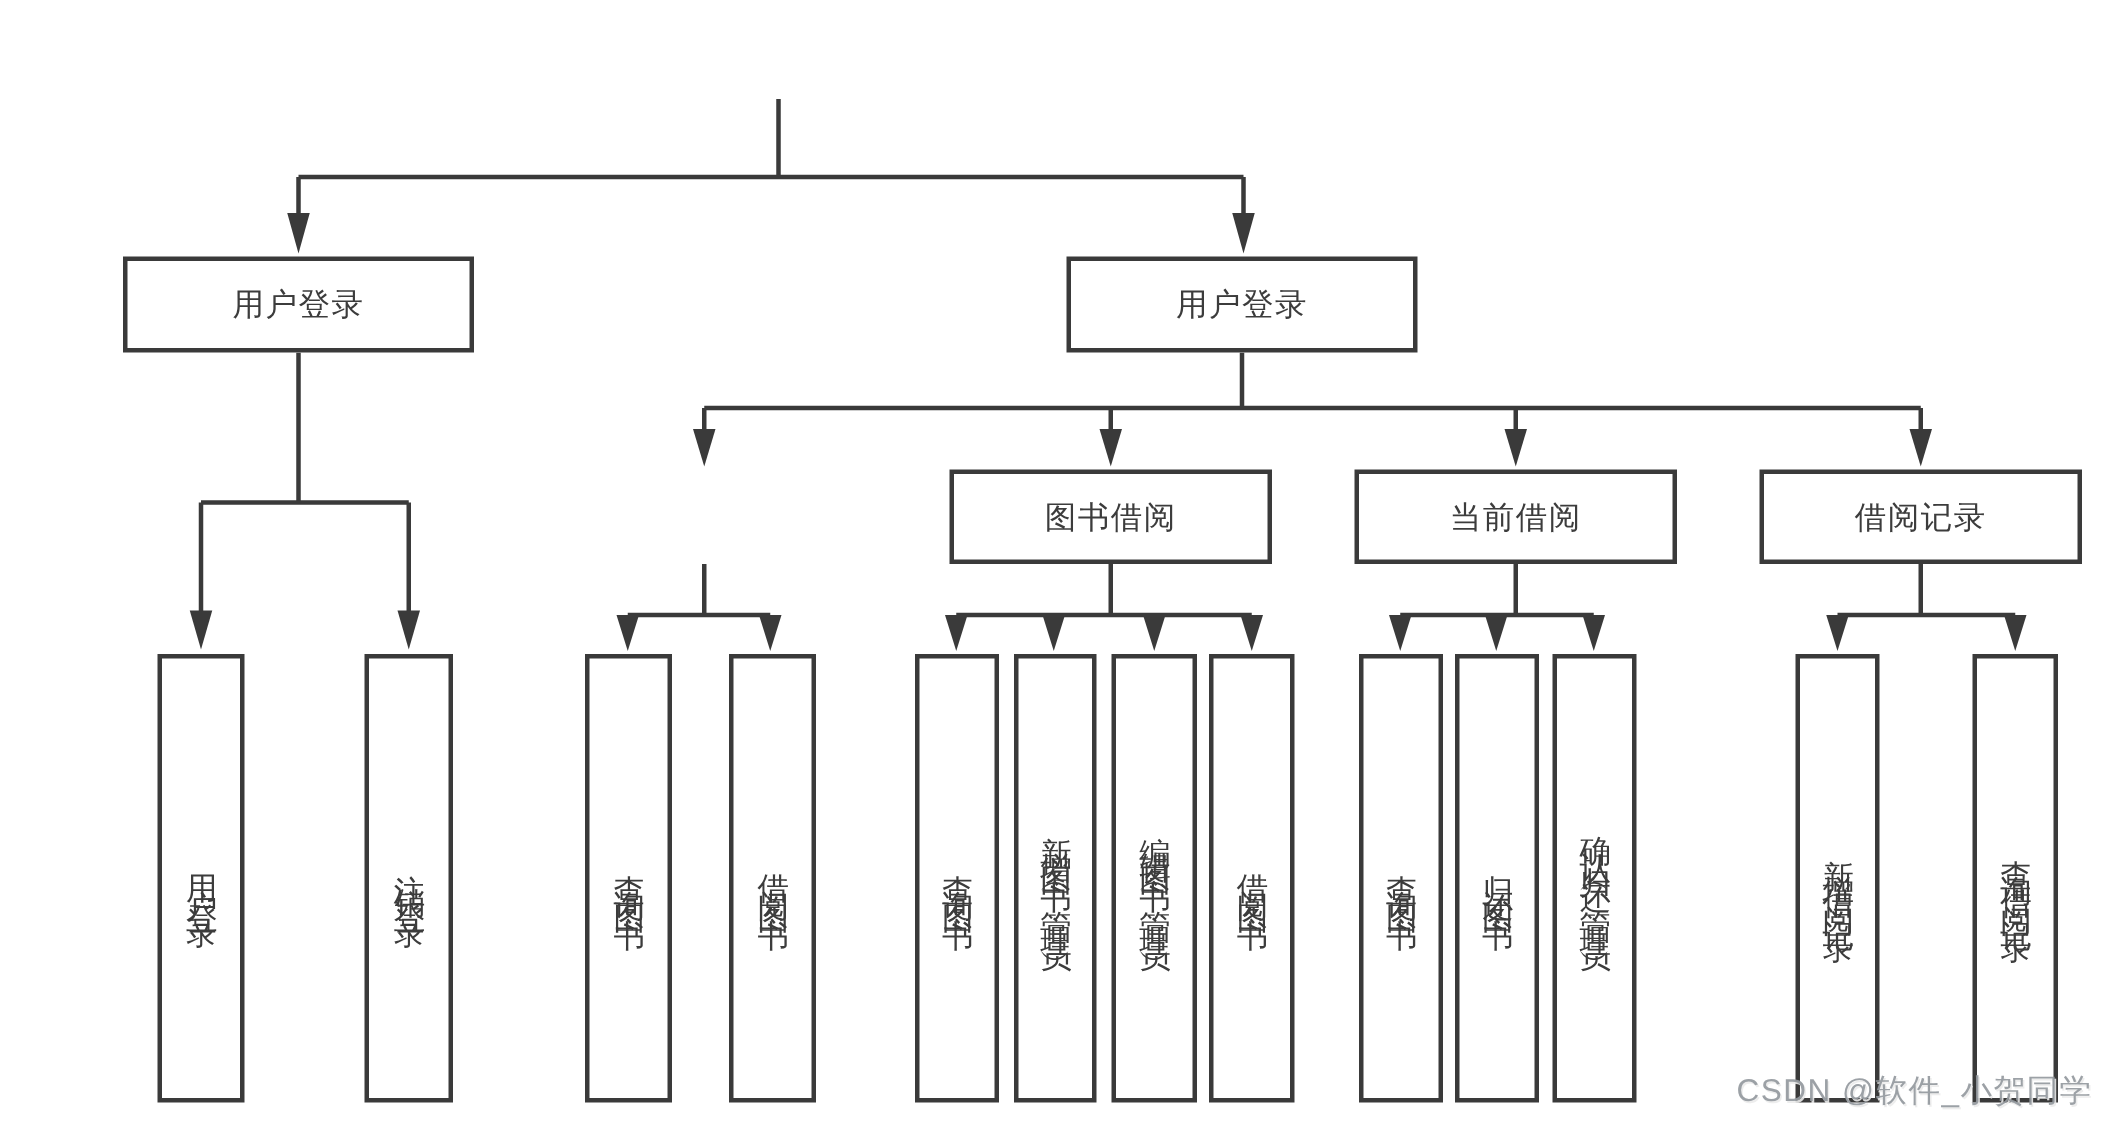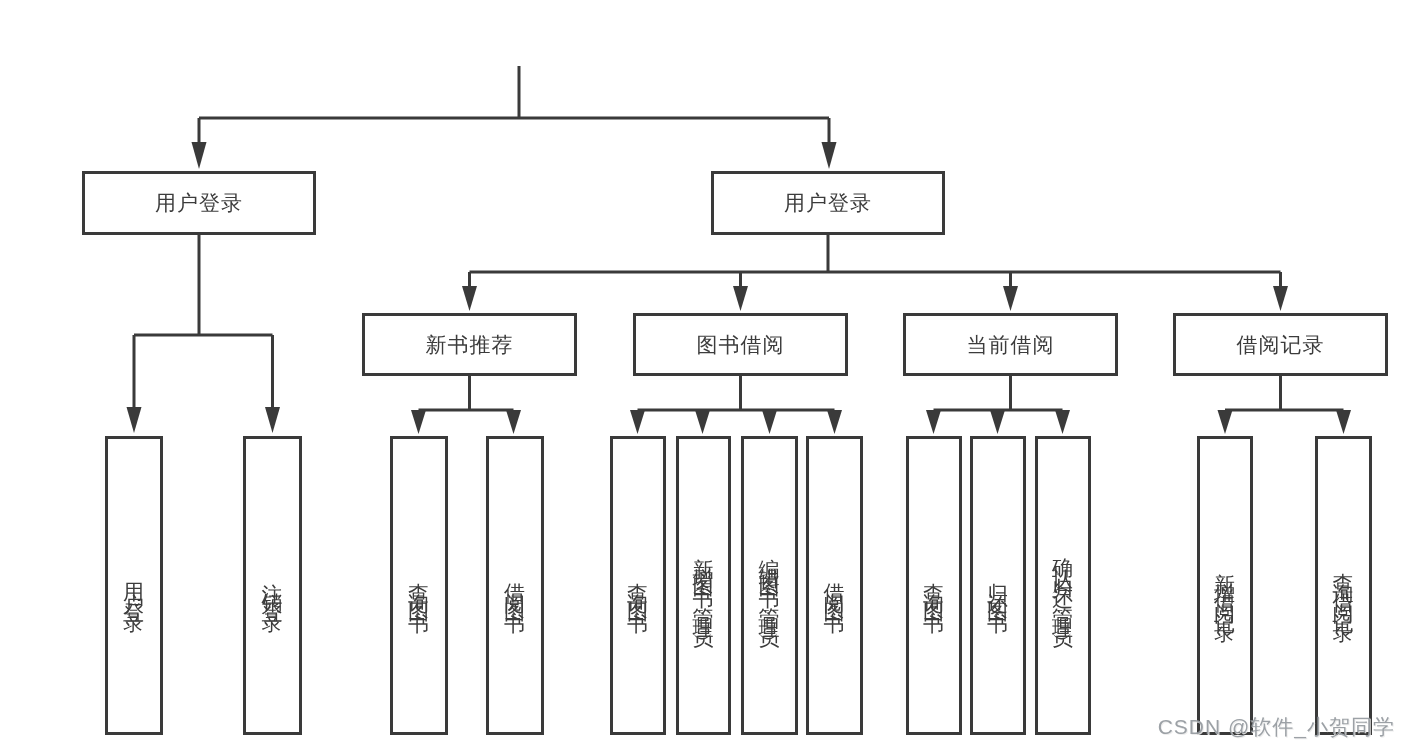--- a/index.html
+++ b/index.html
@@ -97,23 +97,20 @@
   </svg>
 
 
   <div class="box h lvl2" style="left:82px;">
     <span>用户登录</span>
   </div>
   <div class="box h lvl2" style="left:711px;">
     <span>用户登录</span>
   </div>
 
-  <div class="box h lvl3" style="left:362px;">
-    <span>新书推荐</span>
-  </div>
   <div class="box h lvl3" style="left:633px;">
     <span>图书借阅</span>
   </div>
   <div class="box h lvl3" style="left:903px;">
     <span>当前借阅</span>
   </div>
   <div class="box h lvl3" style="left:1173px;">
     <span>借阅记录</span>
   </div>
 

